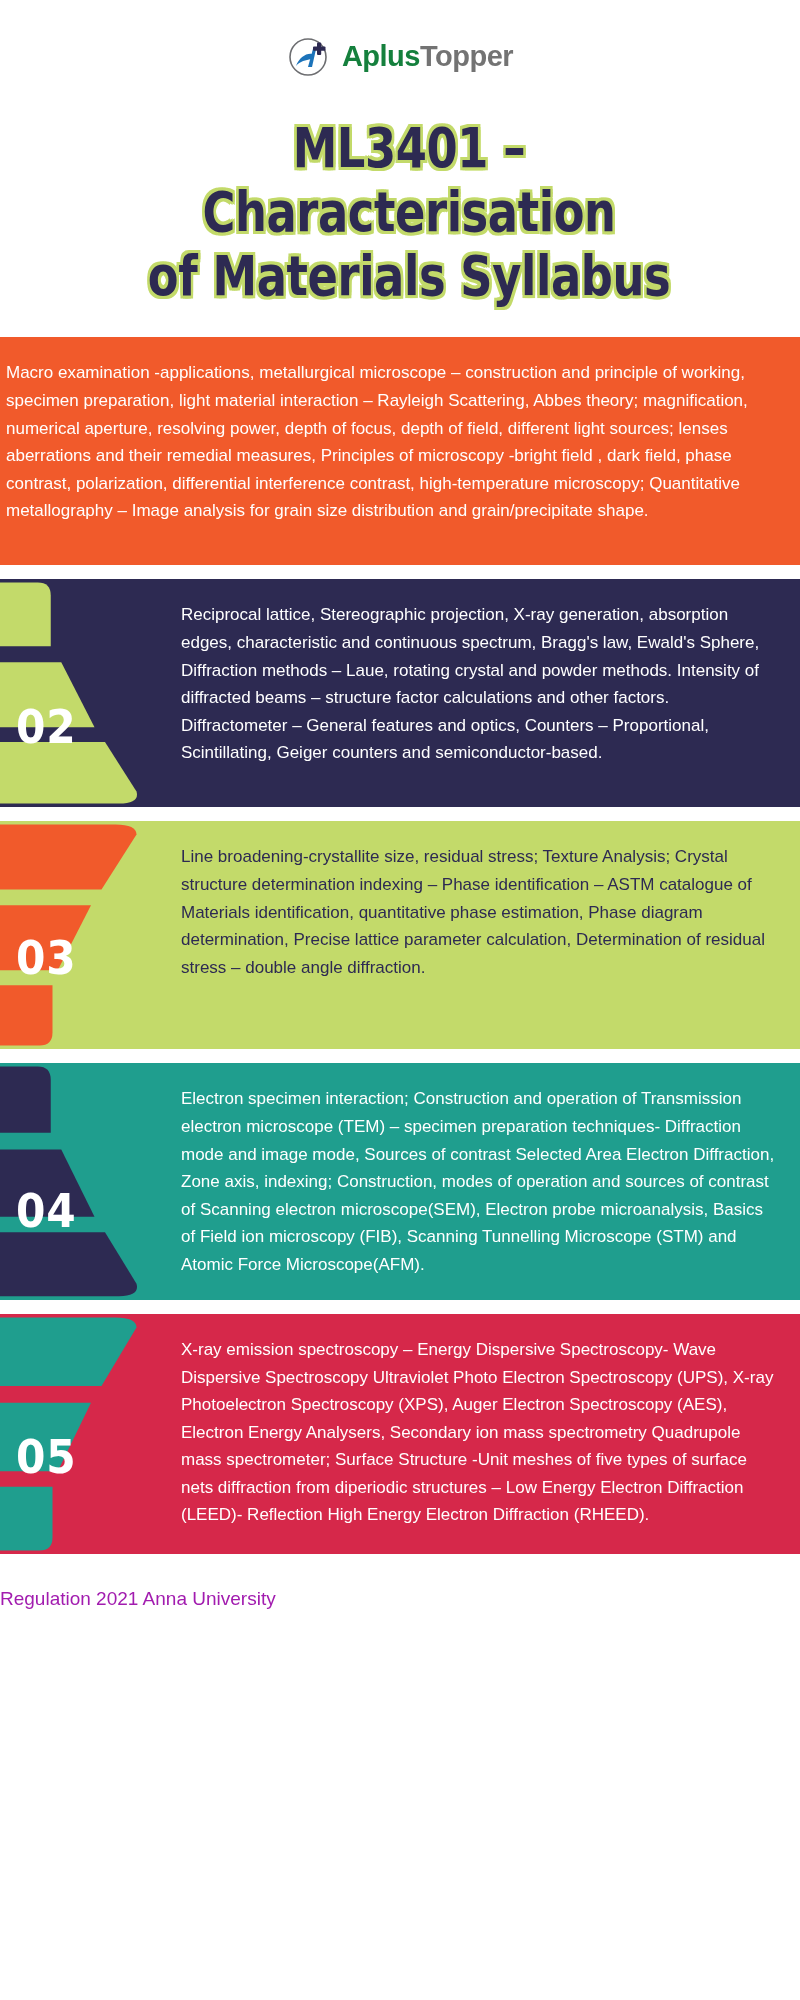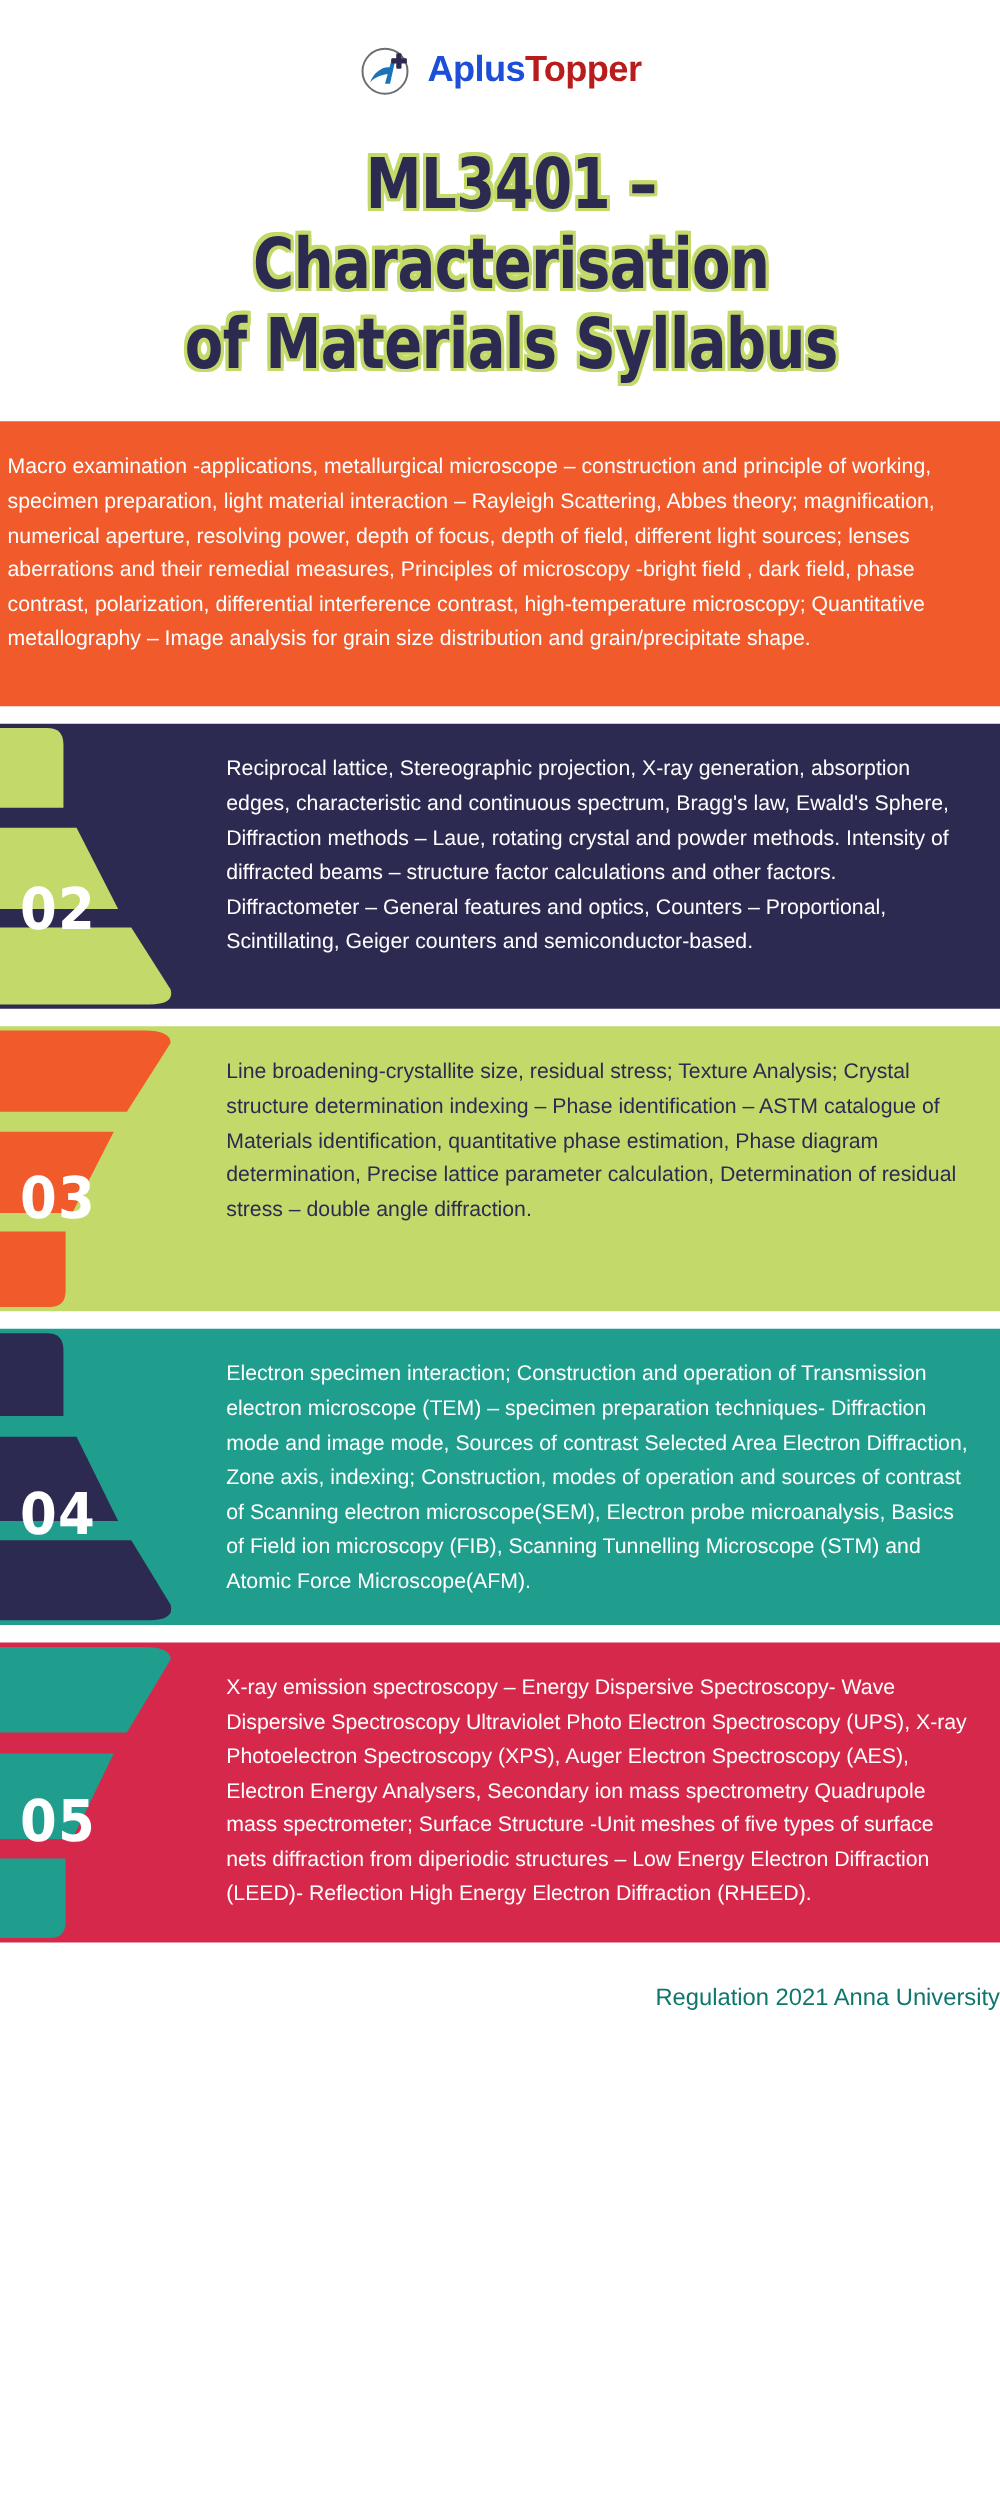--- a/index.html
+++ b/index.html
@@ -24,22 +24,22 @@
     height: 52px;
   }
   .logo-mark {
     width: 46px; height: 46px;
     position: relative;
     flex: 0 0 auto;
   }
   .logo-mark svg { display:block; width:46px; height:46px; }
 
   .logo-word { font-size: 29px; font-weight: bold; letter-spacing: -0.5px; line-height: 1; }
-  .logo-word .blue { color: #1d4ed8; }
-  .logo-word .grey { color: #b91c1c; }
+  .logo-word .blue { color: #15803d; }
+  .logo-word .grey { color: #737373; }
 
   
   .title-wrap {
     text-align: center;
     padding: 34px 8px 30px 26px;
   }
   .title {
     font-family: "DejaVu Sans", sans-serif;
     font-weight: bold;
     font-size: 56px;
@@ -95,24 +95,24 @@
     line-height: 1.62;
     z-index: 2;
   }
   .body-txt.light { color: #ffffff; }
   .body-txt.dark  { color: #2D2A52; }
 
   .gap { height: 14px; background: #fff; }
 
   
   .footer {
-    text-align: right;
+    text-align: left;
     padding: 34px 0 30px 0;
     font-size: 19px;
-    color: #0f766e;
+    color: #a21caf;
   }
 </style>
 </head>
 <body>
 
 <div class="page">
 
   <div class="header">
     <div class="logo-row">
       <span class="logo-mark">

